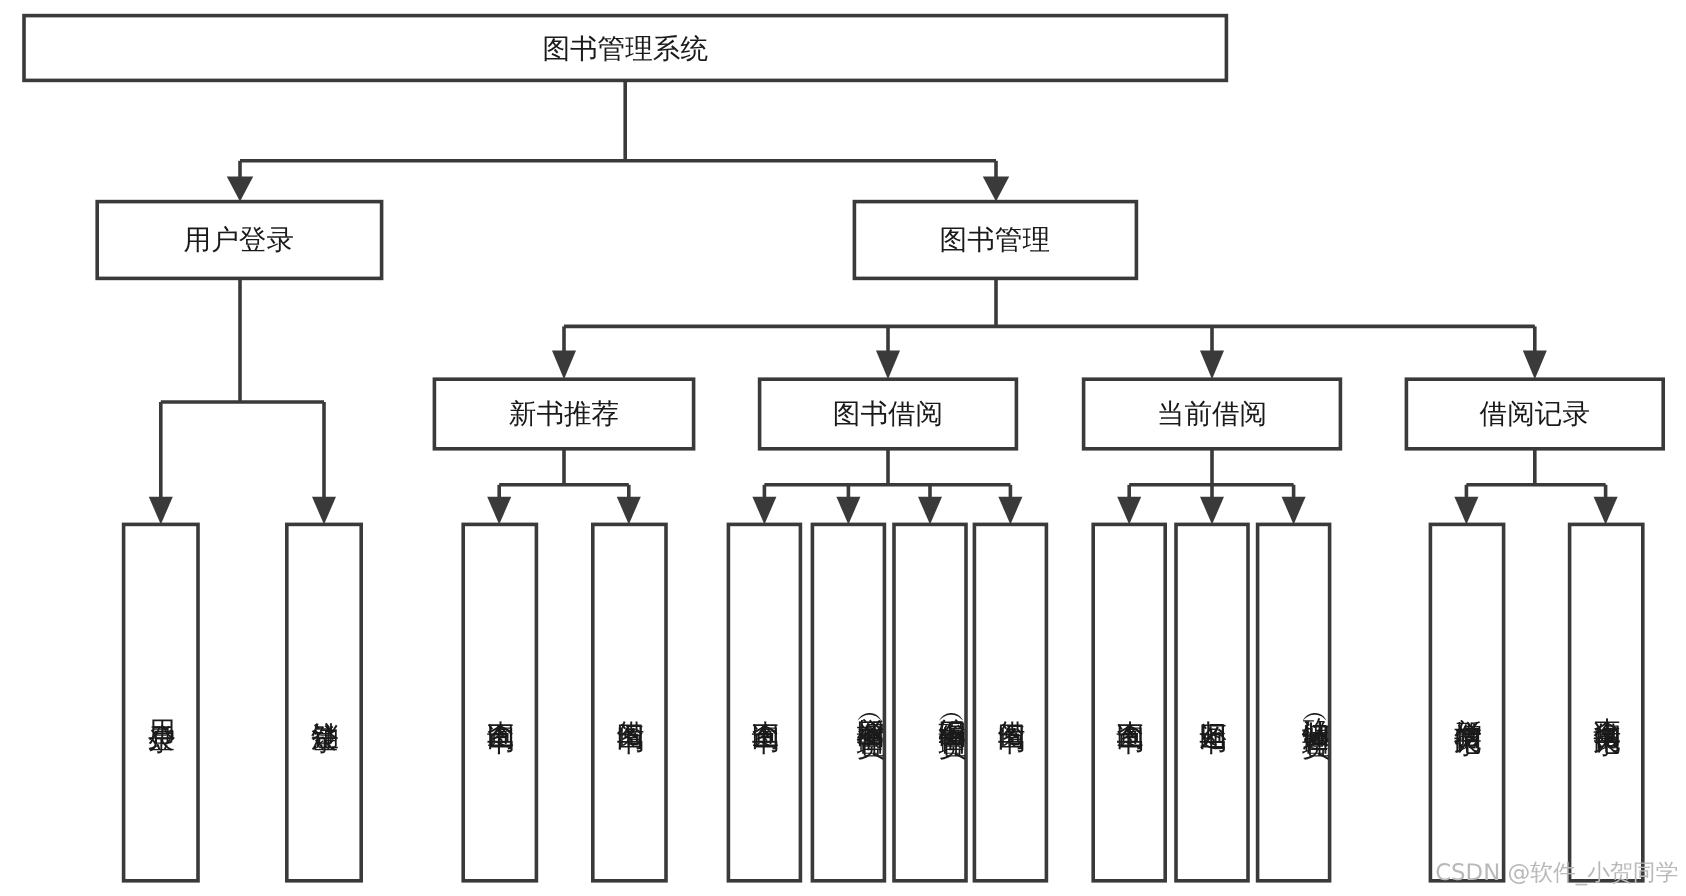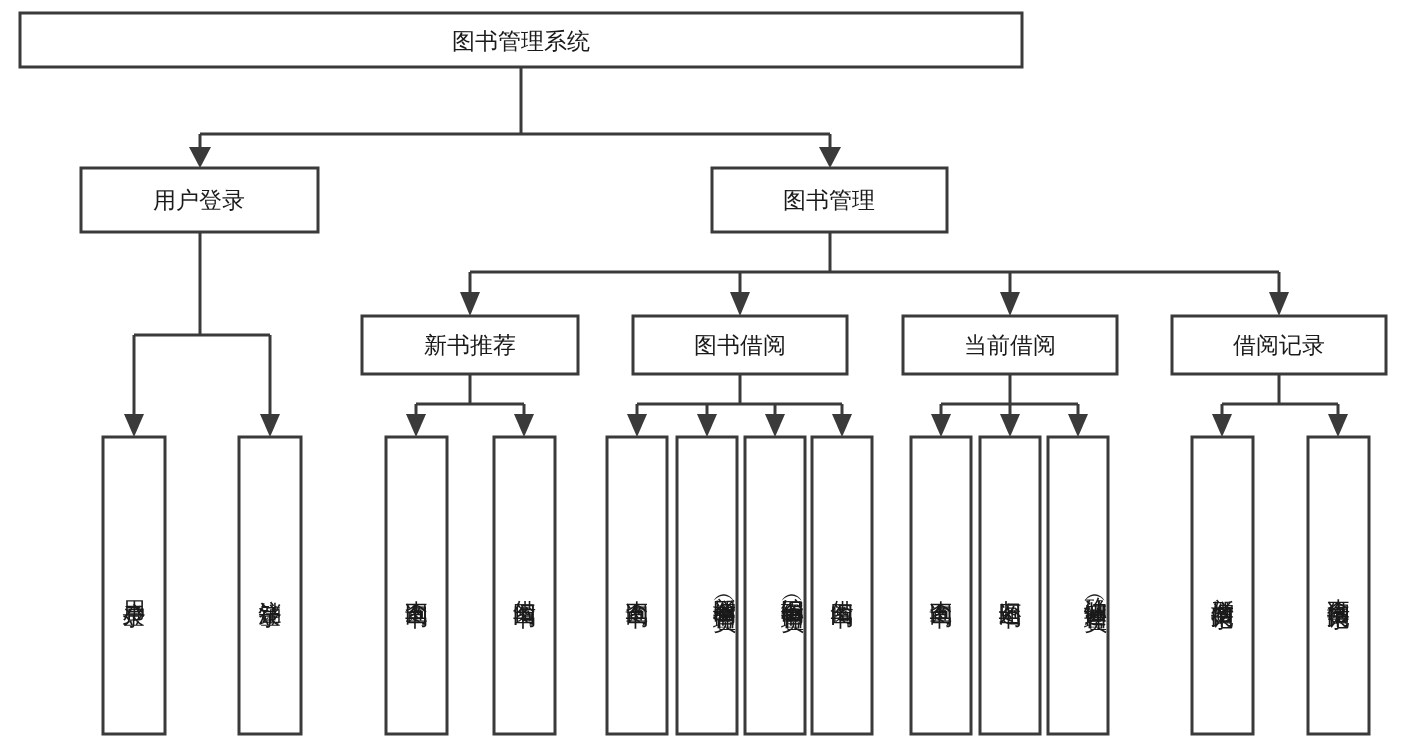--- a/index.html
+++ b/index.html
@@ -205,14 +205,15 @@
   <div class="node-label-v" style="left:745px; top:442px; width:60px; height:292px; align-items:flex-start;">编辑图书（管理员）</div>
   <div class="node-label-v" style="left:812px; top:437px; width:60px; height:297px;">借阅图书</div>
 
   <div class="node-label-v" style="left:911px; top:437px; width:60px; height:297px;">查询图书</div>
   <div class="node-label-v" style="left:980px; top:437px; width:60px; height:297px;">归还图书</div>
   <div class="node-label-v" style="left:1048px; top:442px; width:60px; height:292px; align-items:flex-start;">确认归还（管理员）</div>
 
   <div class="node-label-v" style="left:1192px; top:437px; width:61px; height:297px;">新增借阅记录</div>
   <div class="node-label-v" style="left:1308px; top:437px; width:61px; height:297px;">查询借阅记录</div>
 
+  <div class="watermark" style="left:1196px; top:714px;">CSDN @软件_小贺同学</div>
 
 </div>
 
 </body></html>

